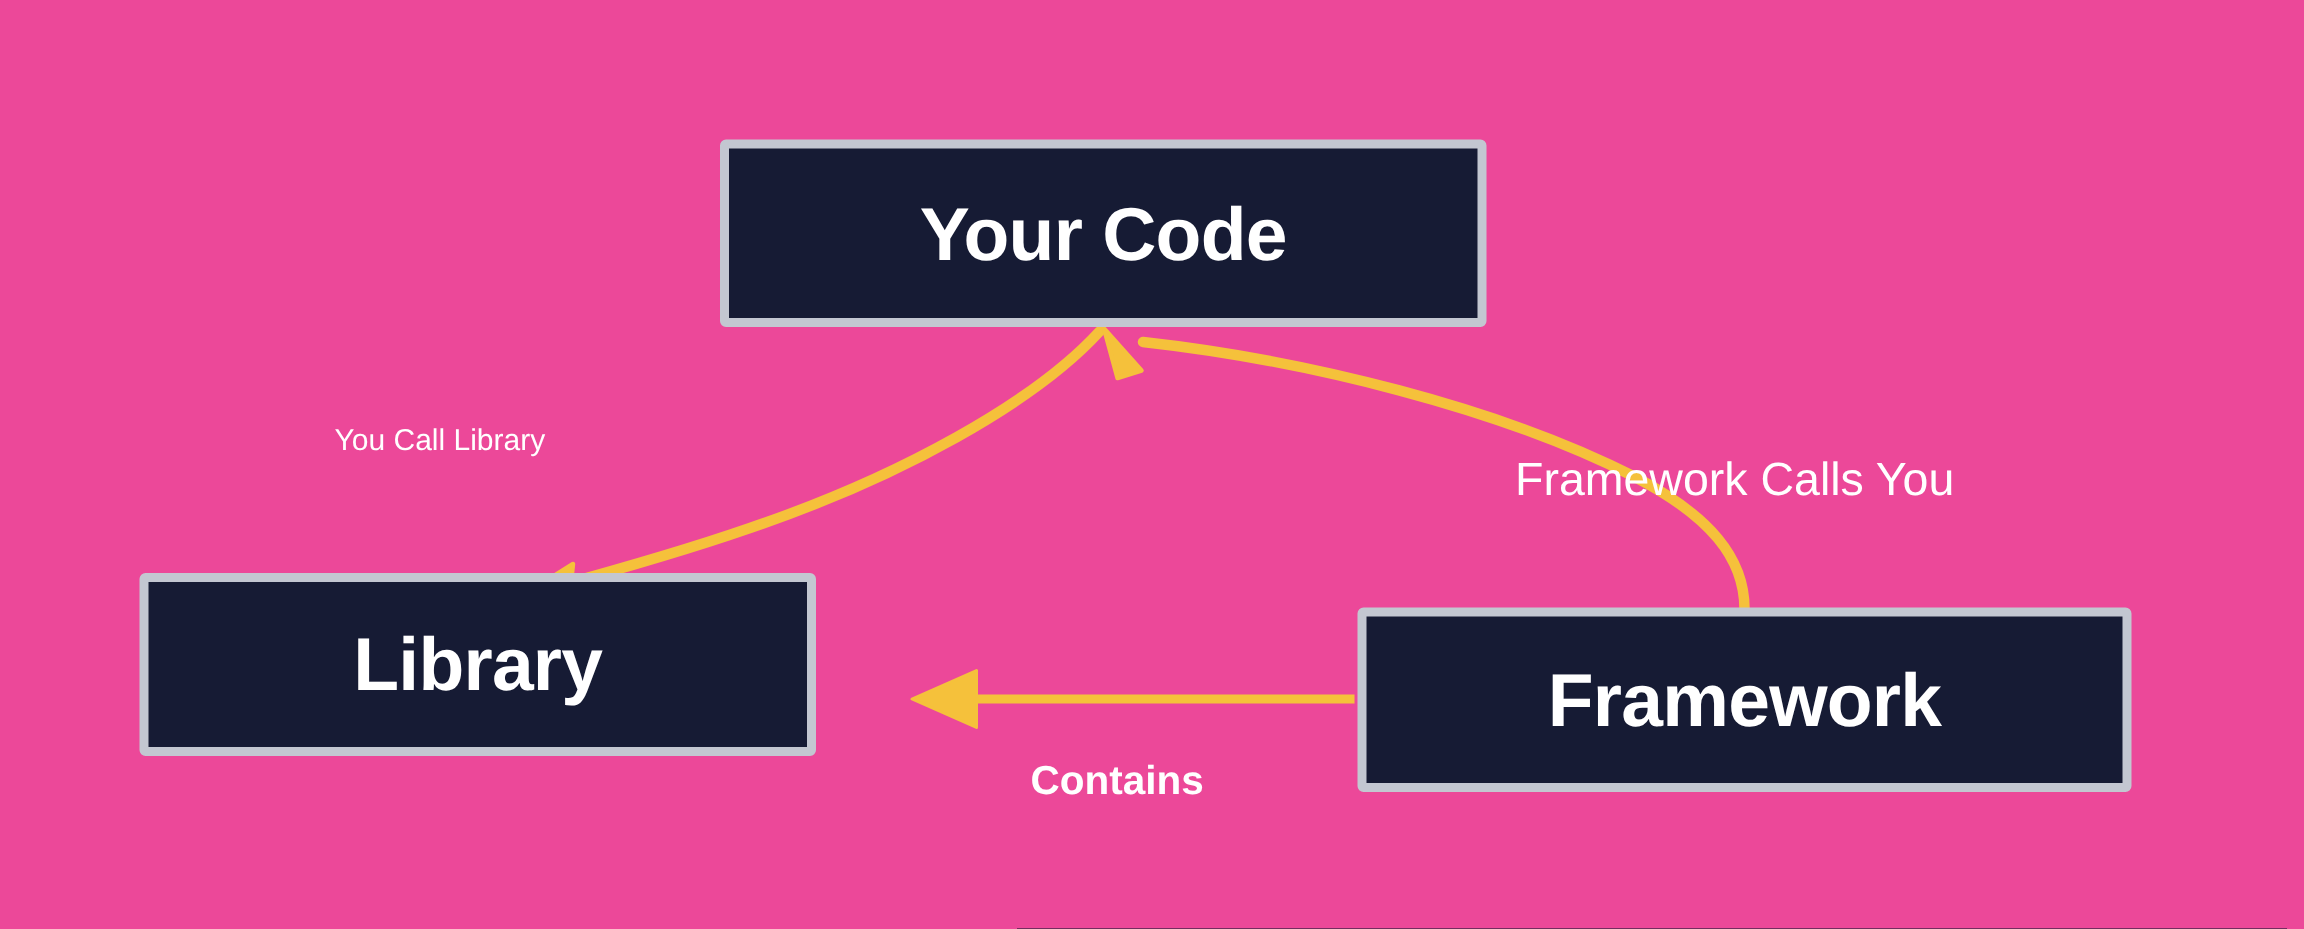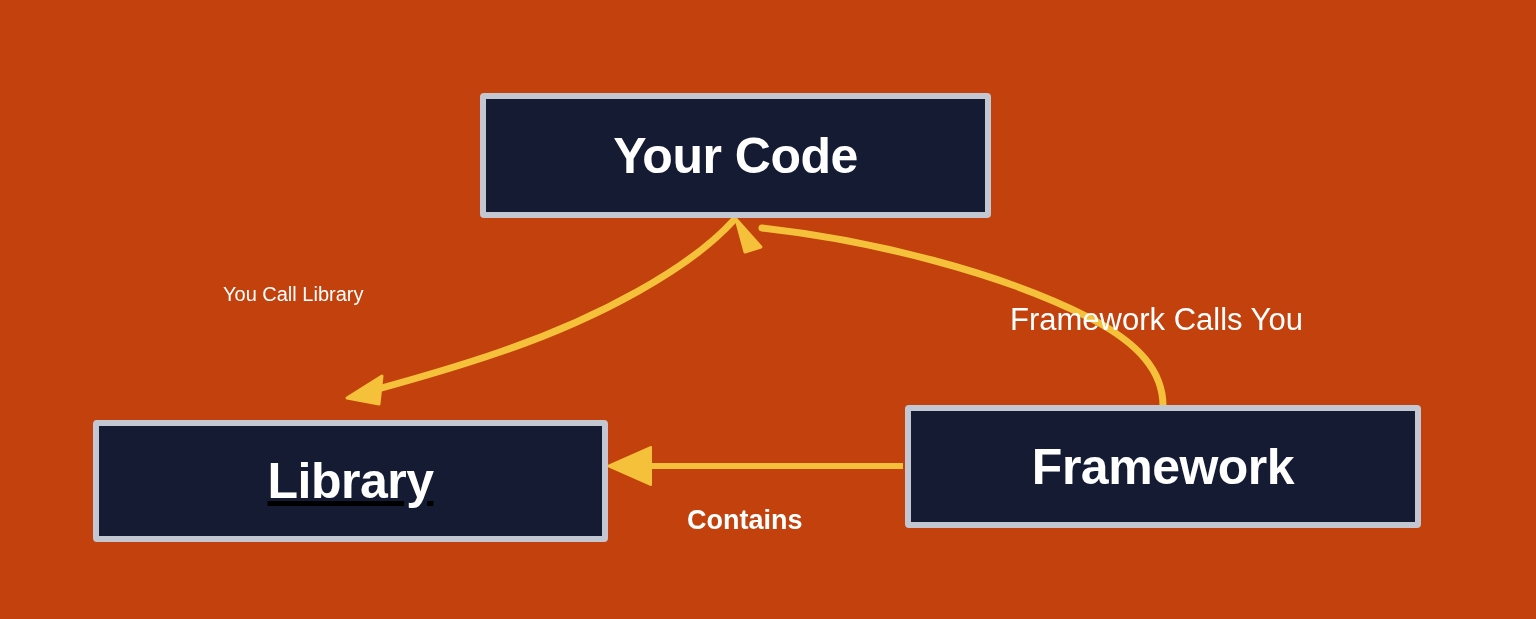--- a/index.html
+++ b/index.html
@@ -4,21 +4,21 @@
 <style>
   html, body {
     margin: 0;
     padding: 0;
     background: #161b34;
   }
   #canvas {
     position: relative;
     width: 1536px;
     height: 619px;
-    background: #c2410c;
+    background: #ec4899;
     overflow: hidden;
     font-family: "Liberation Sans", sans-serif;
   }
   .node {
     position: absolute;
     box-sizing: border-box;
     background: #161b34;
     border: 6px solid #c3c7d1;
     border-radius: 4px;
     display: flex;
@@ -34,24 +34,23 @@
     white-space: nowrap;
   }
   #node-your-code {
     left: 480px;
     top: 93px;
     width: 511px;
     height: 125px;
   }
   #node-library {
     left: 93px;
-    top: 420px;
-    width: 515px;
+    top: 382px;
+    width: 451px;
     height: 122px;
-    text-decoration: underline;
   }
   #node-framework {
     left: 905px;
     top: 405px;
     width: 516px;
     height: 123px;
   }
   #edges {
     position: absolute;
     left: 0;

